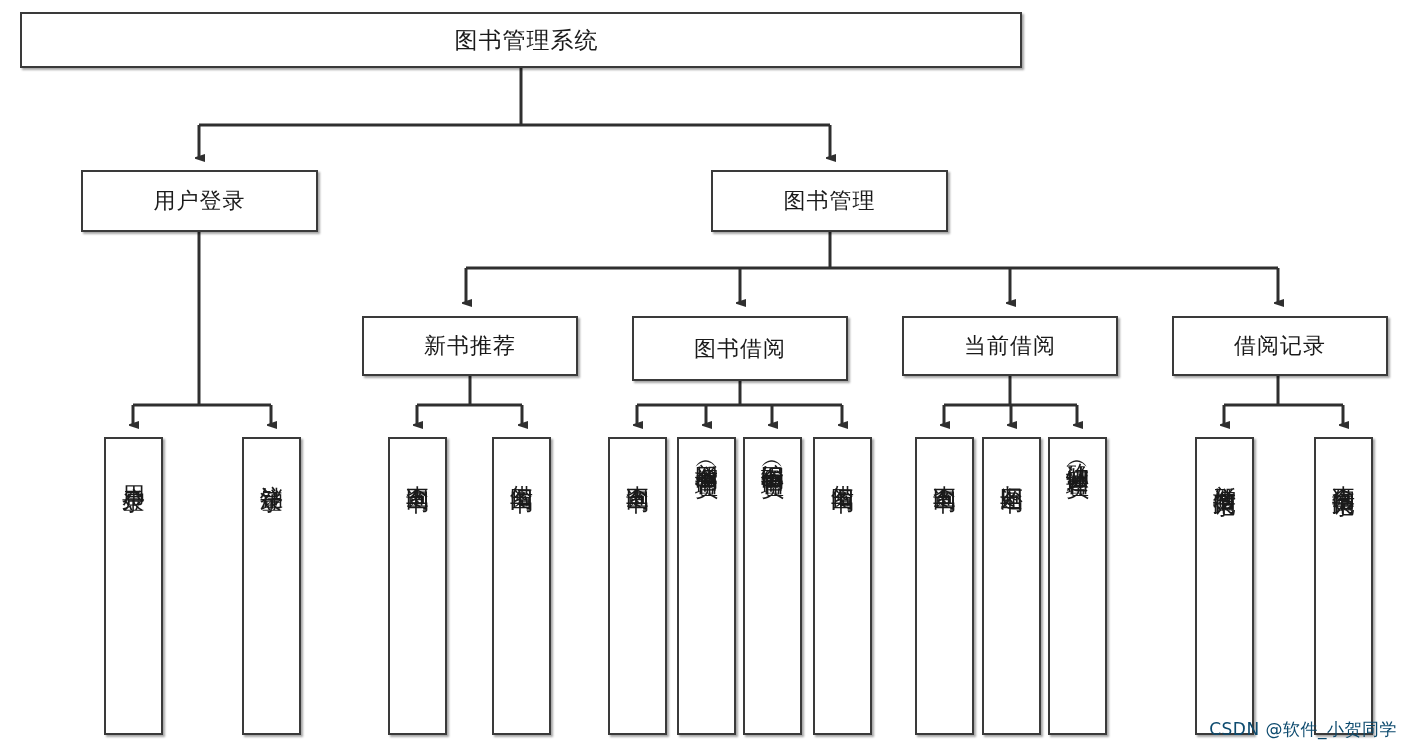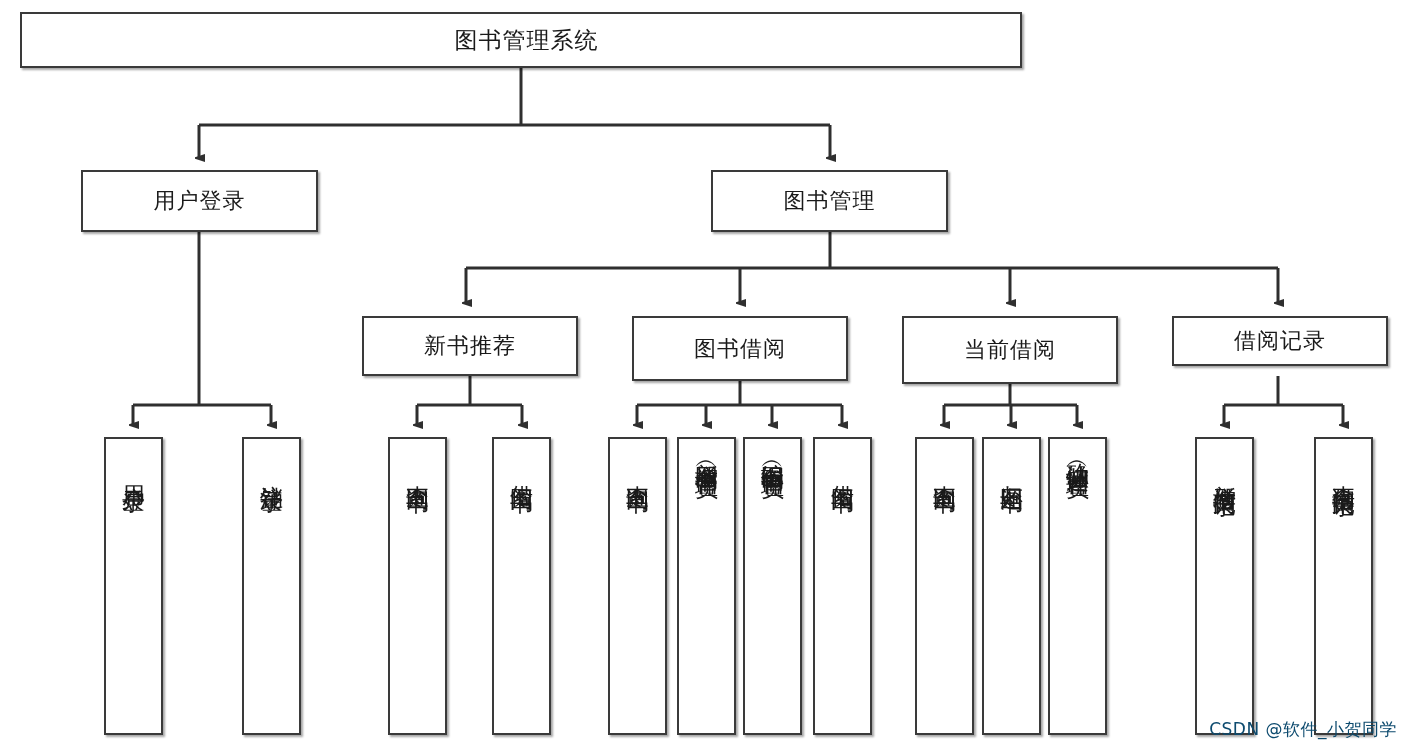--- a/index.html
+++ b/index.html
@@ -118,24 +118,24 @@
   <div class="node" style="left:711px;top:170px;width:237px;height:62px;">
     <span class="label">图书管理</span>
   </div>
 
   <div class="node" style="left:362px;top:316px;width:216px;height:60px;">
     <span class="label">新书推荐</span>
   </div>
   <div class="node" style="left:632px;top:316px;width:216px;height:65px;">
     <span class="label">图书借阅</span>
   </div>
-  <div class="node" style="left:902px;top:316px;width:216px;height:68px;">
+  <div class="node" style="left:902px;top:316px;width:216px;height:60px;">
     <span class="label">当前借阅</span>
   </div>
-  <div class="node" style="left:1172px;top:316px;width:216px;height:50px;">
+  <div class="node" style="left:1172px;top:316px;width:216px;height:60px;">
     <span class="label">借阅记录</span>
   </div>
 
   <div class="node leaf" style="left:104px;top:437px;width:59px;height:298px;">
     <span class="label">用户登录</span>
   </div>
   <div class="node leaf" style="left:242px;top:437px;width:59px;height:298px;">
     <span class="label">注销登录</span>
   </div>
 

